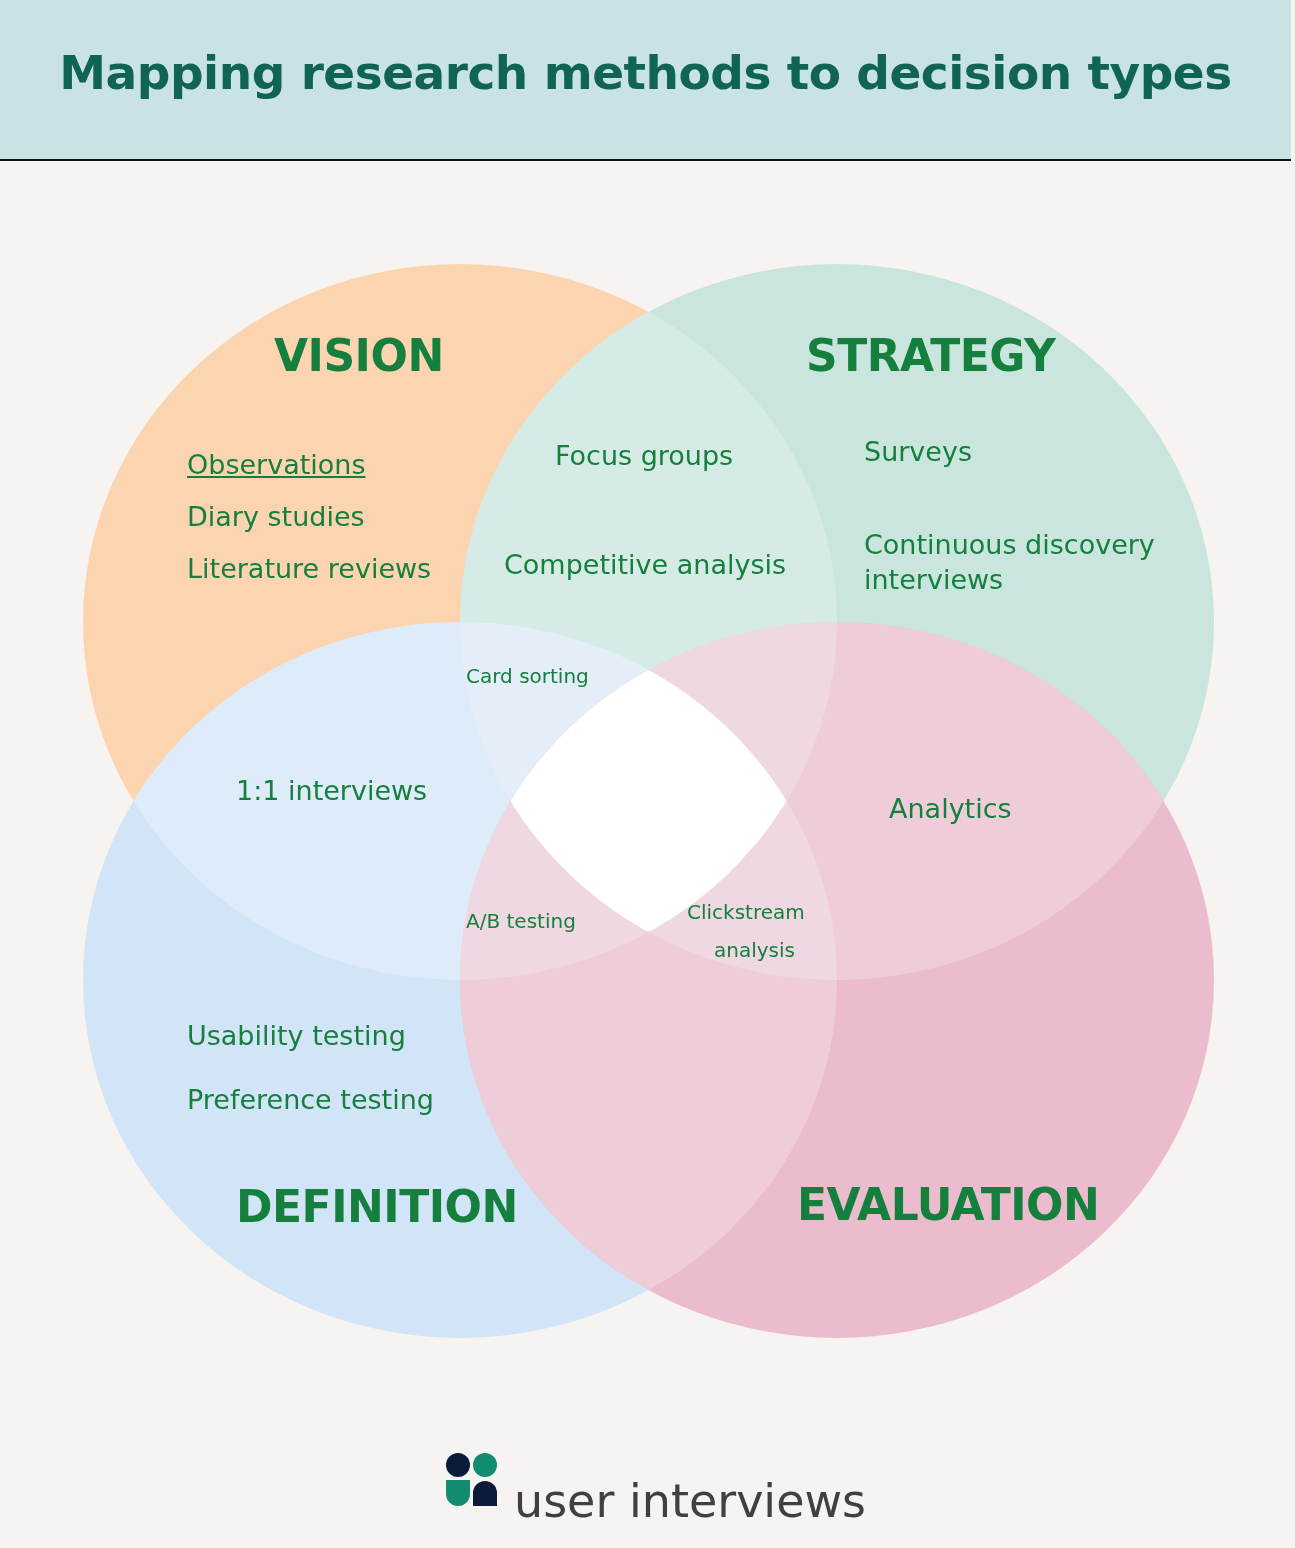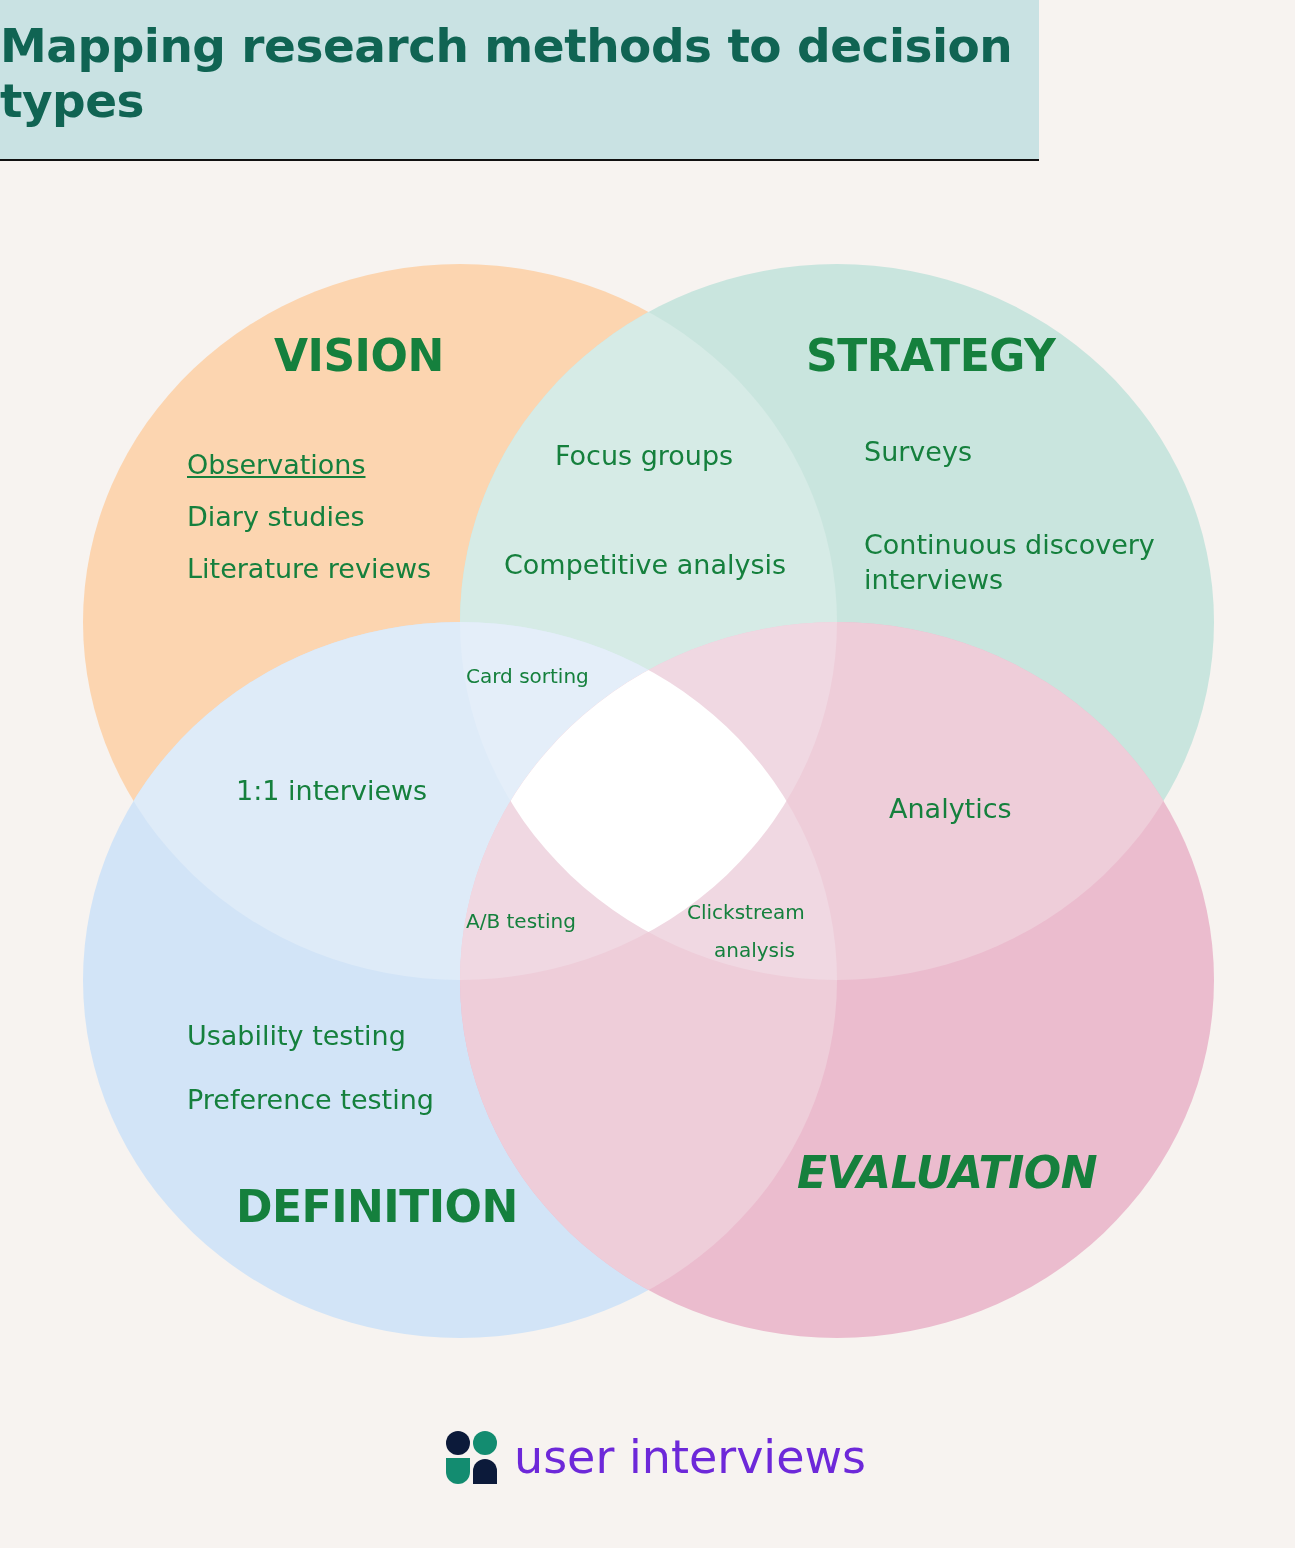--- a/index.html
+++ b/index.html
@@ -1,25 +1,25 @@
 <!DOCTYPE html>
 <html><head>
 <meta charset="utf-8">
 <style>
   html,body{margin:0;padding:0;}
   body{width:1295px;height:1548px;background:#f7f3f0;position:relative;overflow:hidden;font-family:"DejaVu Sans","Liberation Sans",sans-serif;}
-  .header{position:absolute;left:0;top:0;width:1039px;height:159px;background:#c9e2e3;border-bottom:2px solid #111;display:flex;align-items:center;justify-content:center;}
+  .header{position:absolute;left:0;top:0;width:1291px;height:159px;background:#c9e2e3;border-bottom:2px solid #111;display:flex;align-items:center;justify-content:center;}
   .title{color:#106453;font-size:47px;font-weight:bold;letter-spacing:-0.5px;margin-top:-14px;}
   svg.venn{position:absolute;left:0;top:0;}
   .lbl{position:absolute;color:#15803d;white-space:nowrap;}
   .cat{font-weight:bold;font-size:44px;letter-spacing:-0.5px;}
   .item{font-size:27px;}
   .small{font-size:20px;}
   .logo{position:absolute;left:446px;top:1430px;display:flex;align-items:center;}
-  .logo-text{font-size:46px;color:#6d28d9;margin-left:16px;letter-spacing:0px;}
+  .logo-text{font-size:46px;color:#404040;margin-left:16px;letter-spacing:0px;margin-top:44px;}
 </style>
 </head>
 <body>
 
 <div class="header">
   <div class="title">Mapping research methods to decision types</div>
 </div>
 
 <svg class="venn" width="1295" height="1548">
   <defs>
@@ -87,21 +87,21 @@
         <g clip-path="url(#cD)">
           <ellipse cx="837" cy="980" rx="377" ry="358" fill="#ffffff"></ellipse>
         </g>
       </g>
     </g>
 </svg>
 
 <div class="lbl cat" style="left:274px;top:330px;">VISION</div>
 <div class="lbl cat" style="left:806px;top:330px;">STRATEGY</div>
 <div class="lbl cat" style="left:236px;top:1181px;">DEFINITION</div>
-<div class="lbl cat" style="left:797px;top:1147px;font-style:italic;">EVALUATION</div>
+<div class="lbl cat" style="left:797px;top:1179px;">EVALUATION</div>
 
 <div class="lbl item" style="left:187px;top:449px;text-decoration:underline;">Observations</div>
 <div class="lbl item" style="left:187px;top:501px;">Diary studies</div>
 <div class="lbl item" style="left:187px;top:553px;">Literature reviews</div>
 
 <div class="lbl item" style="left:555px;top:440px;">Focus groups</div>
 <div class="lbl item" style="left:504px;top:549px;">Competitive analysis</div>
 
 <div class="lbl item" style="left:864px;top:436px;">Surveys</div>
 <div class="lbl item" style="left:864px;top:529px;">Continuous discovery</div>

